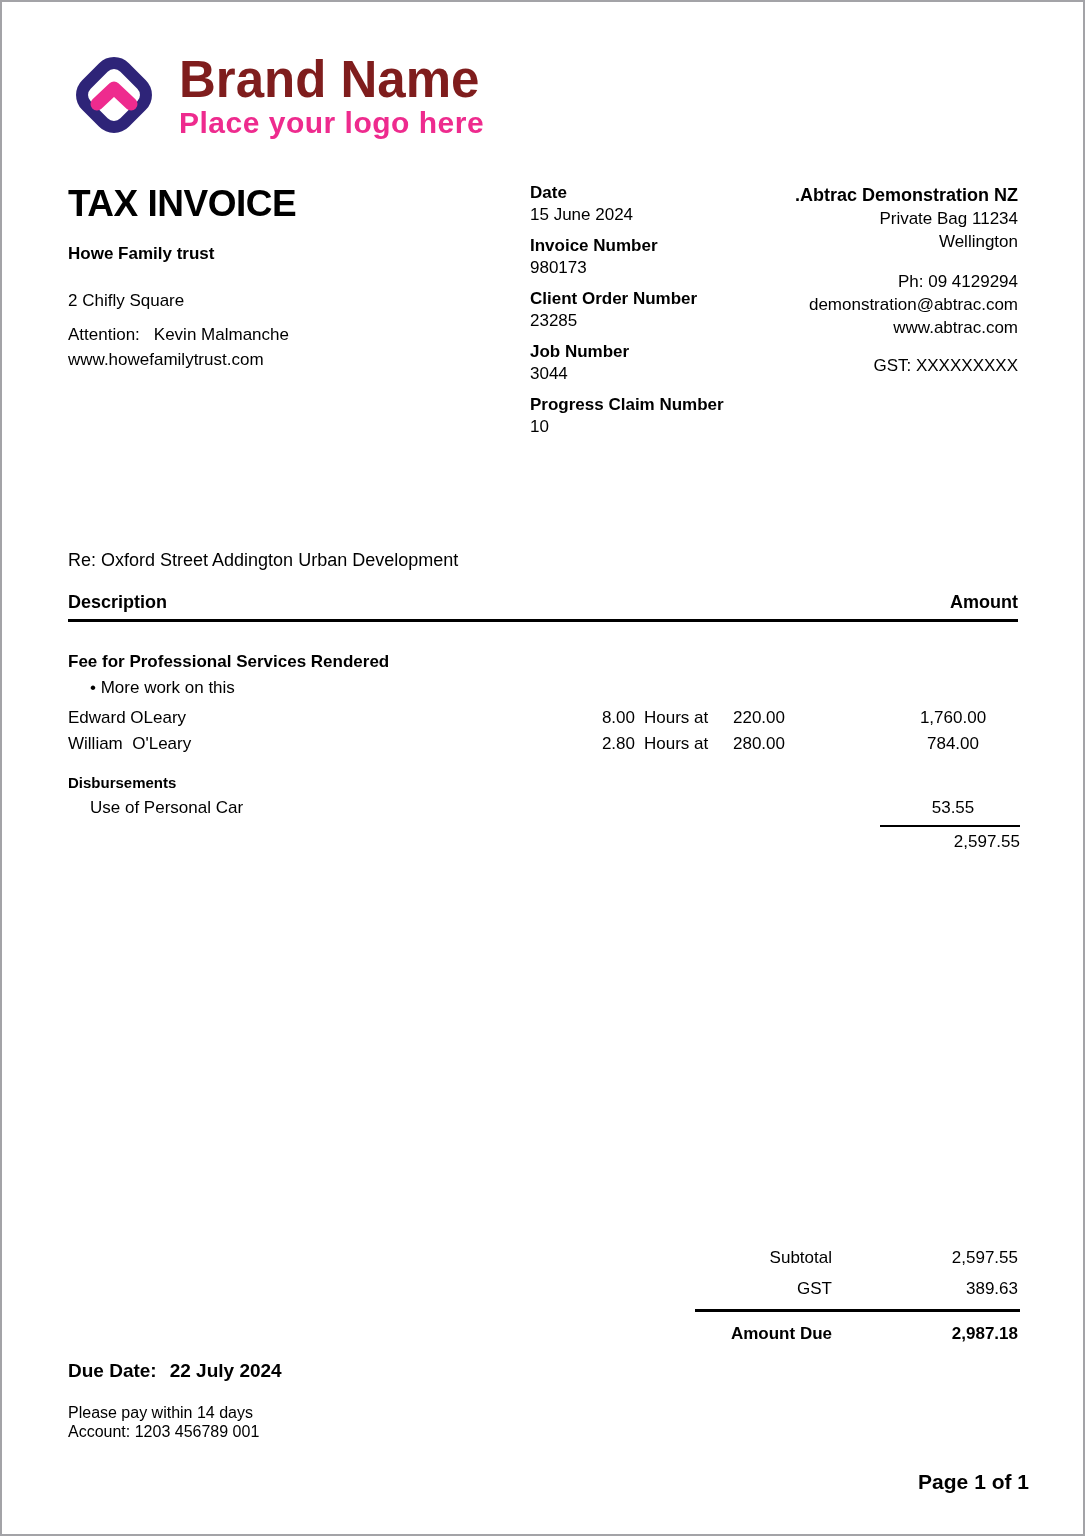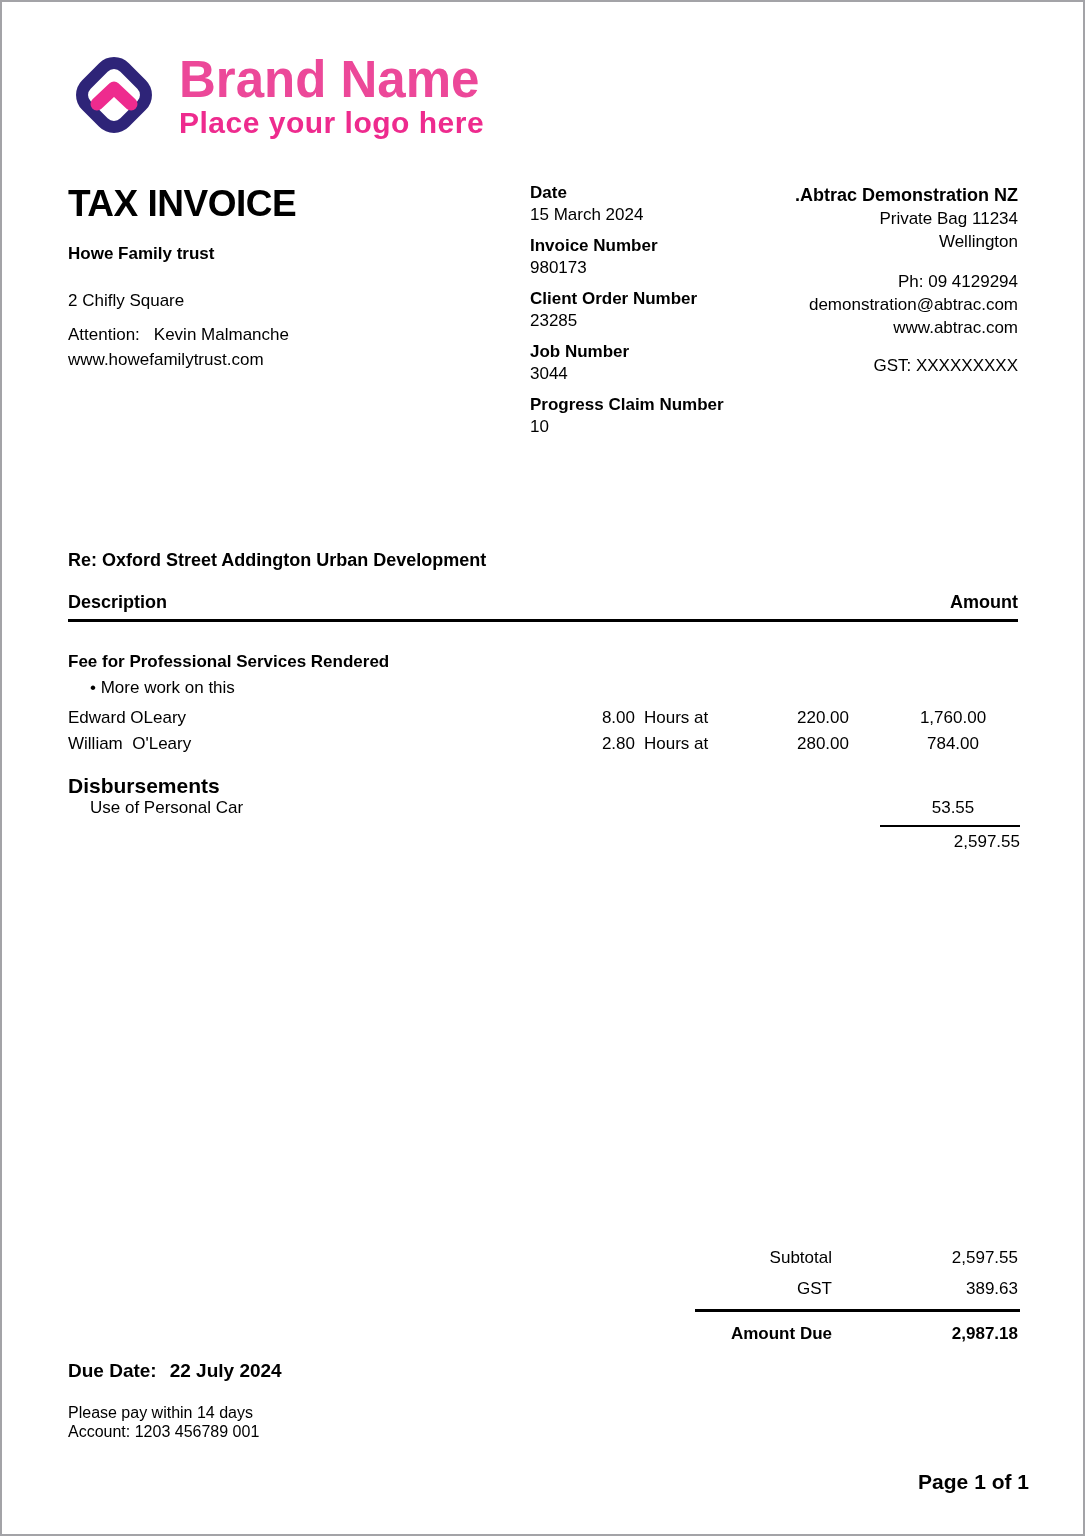--- a/index.html
+++ b/index.html
@@ -7,21 +7,21 @@
   body { font-family:"Liberation Sans", sans-serif; color:#000; }
   .page {
     position:relative; width:1085px; height:1536px;
     background:#ffffff; border:2px solid #a3a3a7; overflow:hidden;
   }
 
   
   .logo-block { position:absolute; left:66px; top:44px; display:flex; align-items:flex-start; }
   .logo-icon { width:92px; height:96px; flex:0 0 auto; }
   .logo-text { margin-left:19px; padding-top:8px; }
-  .brand-name { font-size:51px; line-height:52px; font-weight:700; color:#ec4899; letter-spacing:0; }
+  .brand-name { font-size:51px; line-height:52px; font-weight:700; color:#7f1d1d; letter-spacing:0; }
   .brand-tagline { font-size:30px; line-height:32px; font-weight:600; color:#ee2b8e; letter-spacing:0.5px; margin-top:1px; }
 
   
   .doc-title { position:absolute; left:66px; top:181px; font-size:37px; font-weight:700; letter-spacing:-0.5px; }
 
   .client { position:absolute; left:66px; top:240px; width:430px; font-size:17px; line-height:23px; }
   .client-name { font-weight:700; margin-bottom:24px; }
   .client-attn { margin-top:11px; }
   .client-attn .attn-name { margin-left:14px; }
   .client-site { margin-top:2px; }
@@ -29,37 +29,37 @@
   .meta { position:absolute; left:528px; top:180px; width:240px; font-size:17px; line-height:22px; }
   .meta-group { margin-bottom:9px; }
   .meta-label { font-weight:700; }
 
   .company { position:absolute; right:65px; top:182px; width:320px; text-align:right; font-size:17px; line-height:23px; }
   .company-name { font-size:18px; font-weight:700; }
   .v-gap-lg { height:17px; }
   .v-gap-md { height:15px; }
 
   
-  .subject { position:absolute; left:66px; top:548px; font-size:18px; font-weight:700; }
+  .subject { position:absolute; left:66px; top:548px; font-size:18px; font-weight:400; }
 
   .thead { position:absolute; left:66px; top:590px; width:950px; display:flex; justify-content:space-between; font-size:18px; font-weight:700; }
   .thead-rule { position:absolute; left:66px; top:617px; width:950px; height:3px; background:#000; }
 
   .fee-title { position:absolute; left:66px; top:650px; font-size:17px; font-weight:700; }
   .fee-note { position:absolute; left:88px; top:676px; font-size:17px; }
 
   .item-row { position:absolute; left:66px; width:950px; height:24px; font-size:17px; }
   .row-1 { top:706px; } .row-2 { top:732px; }
   .c-name  { position:absolute; left:0; white-space:pre; }
   .c-qty   { position:absolute; left:487px; width:80px; text-align:right; }
   .c-unit  { position:absolute; left:576px; }
-  .c-rate  { position:absolute; left:715px; width:80px; text-align:center; }
+  .c-rate  { position:absolute; left:665px; width:80px; text-align:left; }
   .c-amt   { position:absolute; right:0; width:130px; text-align:center; }
 
-  .disb-title { position:absolute; left:66px; top:772px; font-size:21px; font-weight:700; }
+  .disb-title { position:absolute; left:66px; top:772px; font-size:15px; font-weight:700; }
   .disb-row { top:796px; }
   .disb-row .c-name { left:22px; }
 
   .sec-rule { position:absolute; left:878px; top:823px; width:140px; height:2px; background:#000; }
   .sec-total { position:absolute; left:868px; top:830px; width:150px; text-align:right; font-size:17px; }
 
   
   .t-row { position:absolute; left:66px; width:950px; height:26px; font-size:17px; }
   .t-sub { top:1246px; } .t-gst { top:1277px; } .t-due { top:1322px; font-weight:700; }
   .t-label { position:absolute; left:564px; width:200px; text-align:right; }
@@ -97,21 +97,21 @@
     <div>2 Chifly Square</div>
     <div class="client-attn">
       <span>Attention:</span><span class="attn-name">Kevin Malmanche</span>
     </div>
     <div class="client-site">www.howefamilytrust.com</div>
   </div>
 
   <div class="meta">
     <div class="meta-group">
       <div class="meta-label">Date</div>
-      <div>15 March 2024</div>
+      <div>15 June 2024</div>
     </div>
     <div class="meta-group">
       <div class="meta-label">Invoice Number</div>
       <div>980173</div>
     </div>
     <div class="meta-group">
       <div class="meta-label">Client Order Number</div>
       <div>23285</div>
     </div>
     <div class="meta-group">

